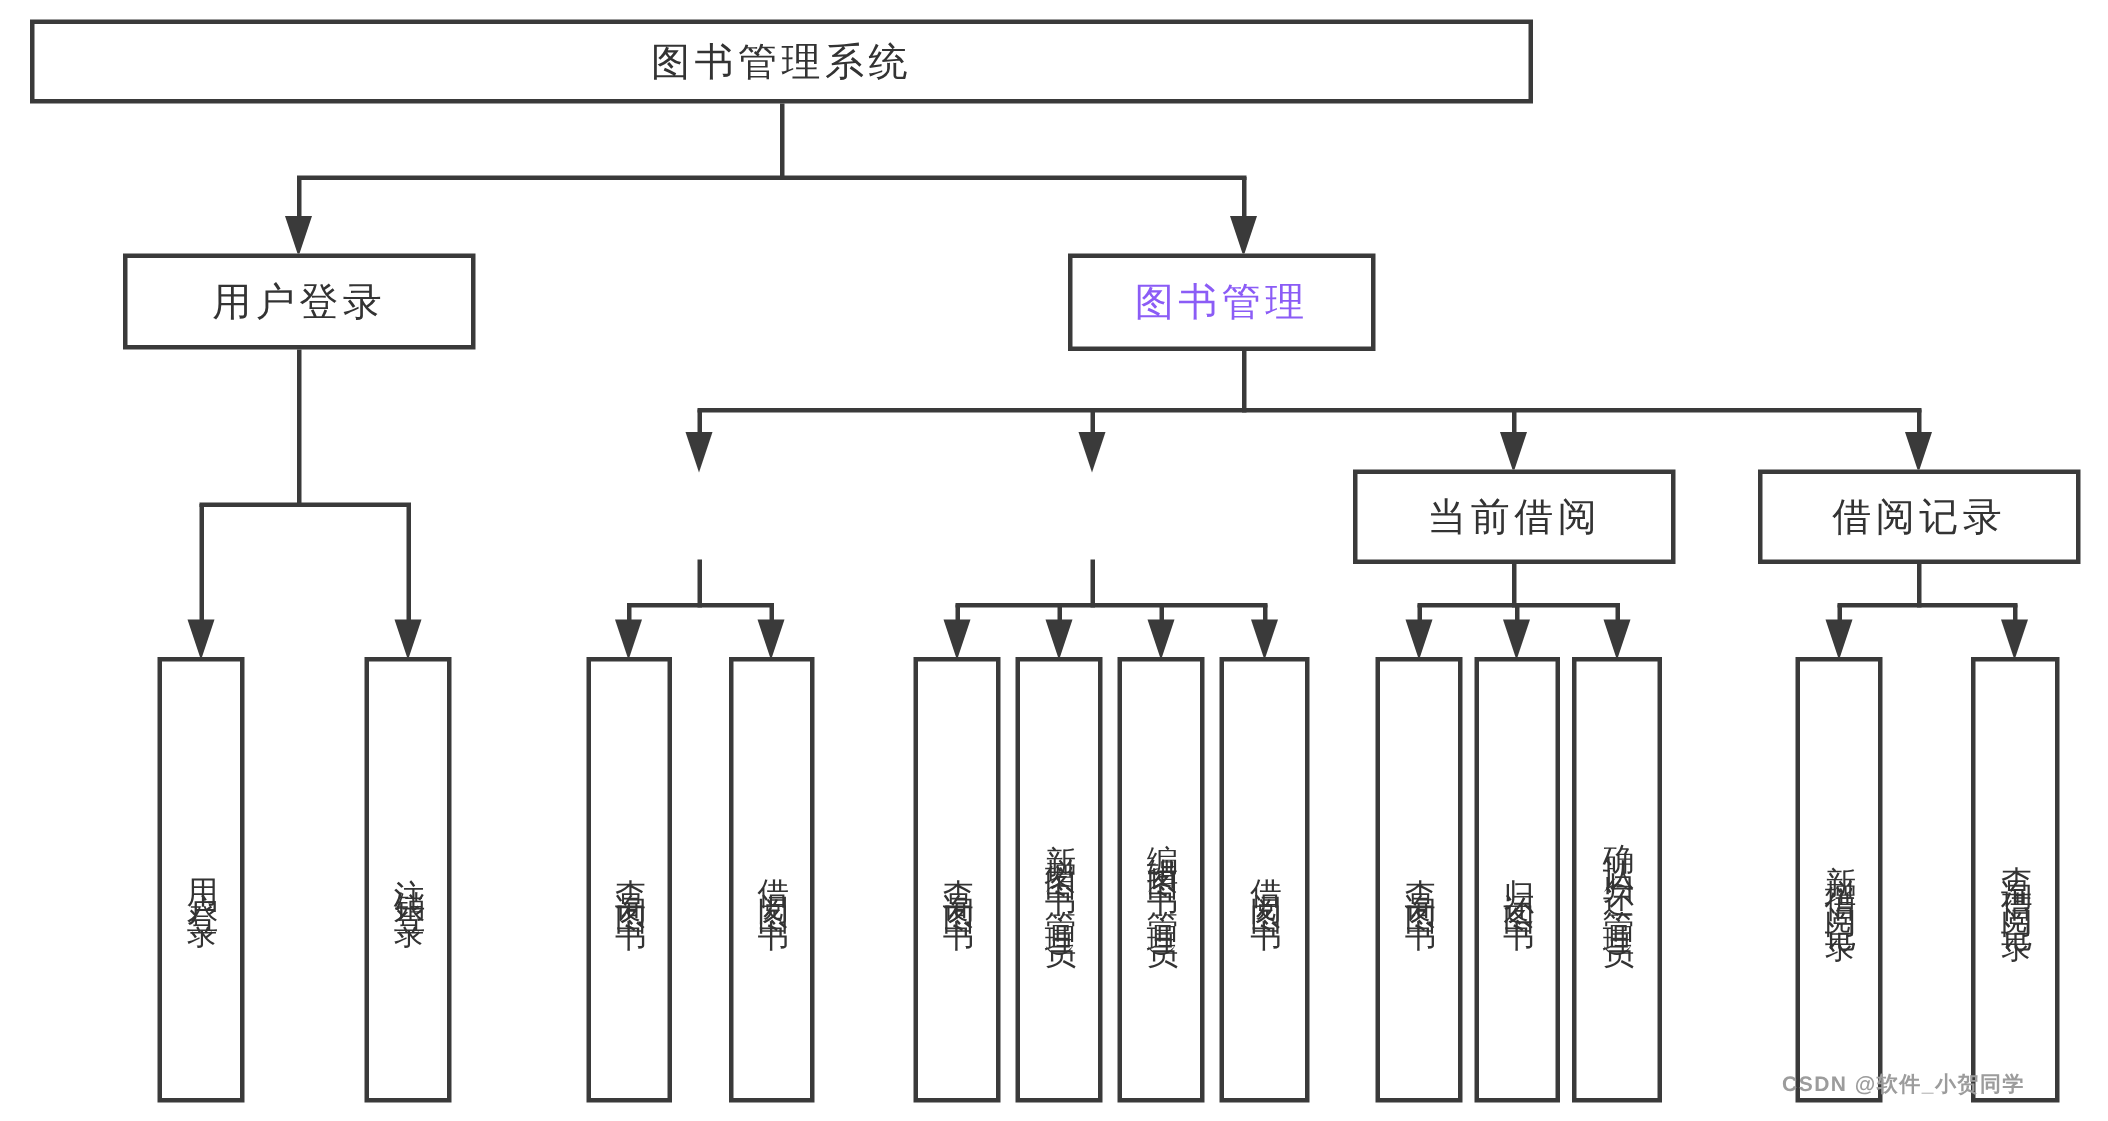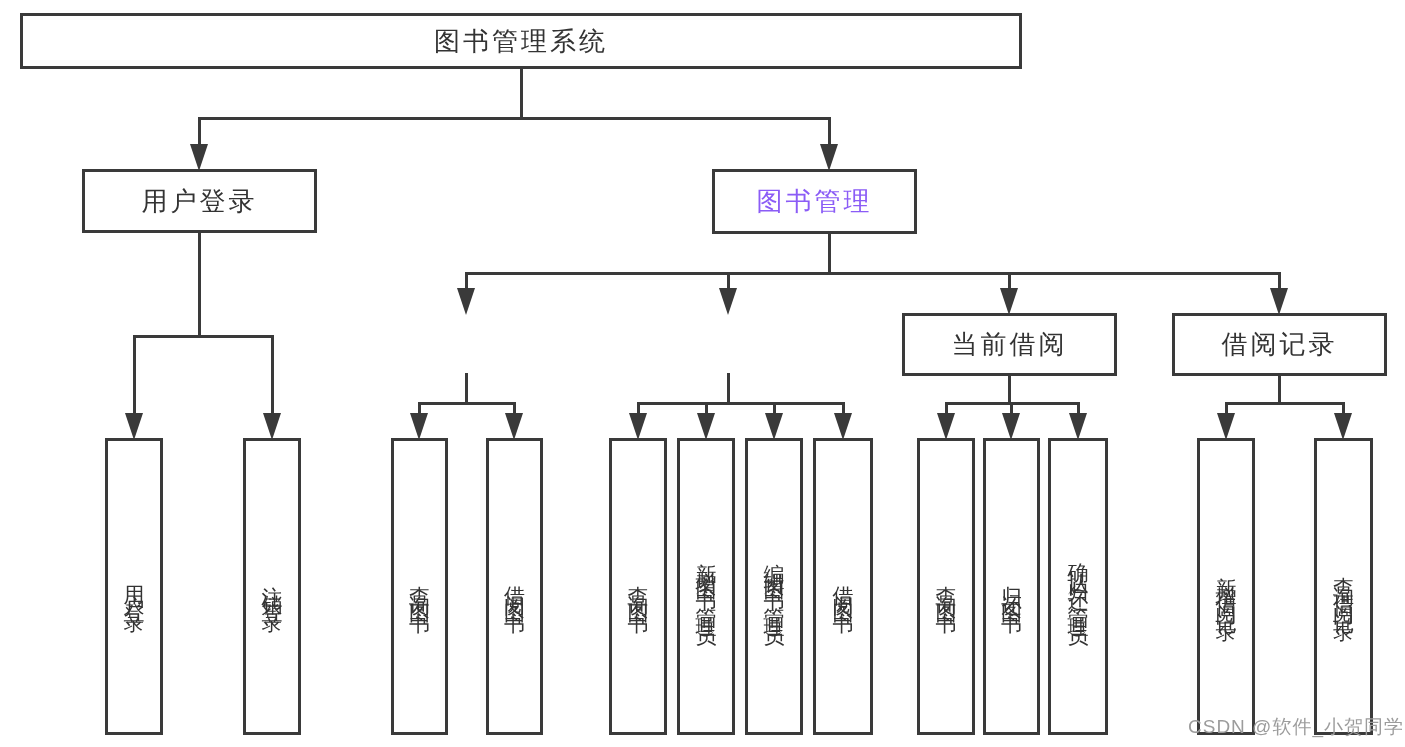--- a/index.html
+++ b/index.html
@@ -44,24 +44,25 @@
     position: absolute;
     width: 0;
     height: 0;
     border-left: 9px solid transparent;
     border-right: 9px solid transparent;
     border-top: 27px solid #3a3a3a;
     z-index: 1;
   }
   .watermark {
     position: absolute;
-    font-size: 19px;
+    font-size: 14px;
     letter-spacing: 1px;
     z-index: 3;
     white-space: nowrap;
+    font-weight: bold;
   }
 </style>
 </head>
 <body>
 
 <div id="canvas">
   <div class="watermark" style="left: 1188px; top: 714px; color: rgb(156, 156, 156);">CSDN @软件_小贺同学</div>
 <div class="seg" style="left: 519.5px; top: 66px; width: 3px; height: 53.5px; background: rgb(58, 58, 58);"></div>
     <div class="seg" style="left: 197.5px; top: 116.5px; width: 633px; height: 3px; background: rgb(58, 58, 58);"></div>
     <div class="seg" style="left: 197.5px; top: 118px; width: 3px; height: 29px; background: rgb(58, 58, 58);"></div>

